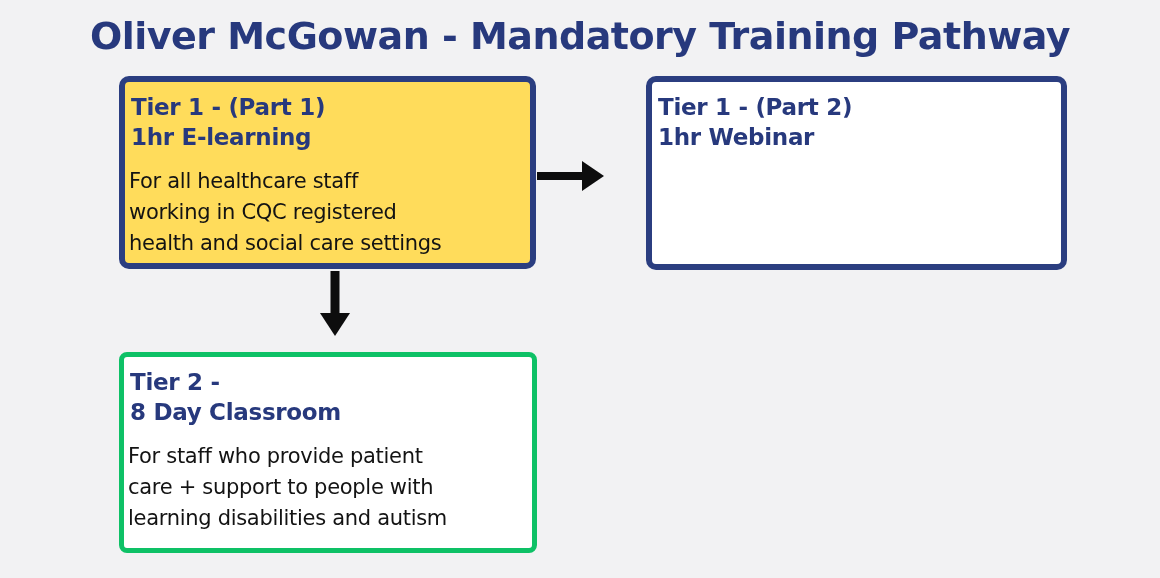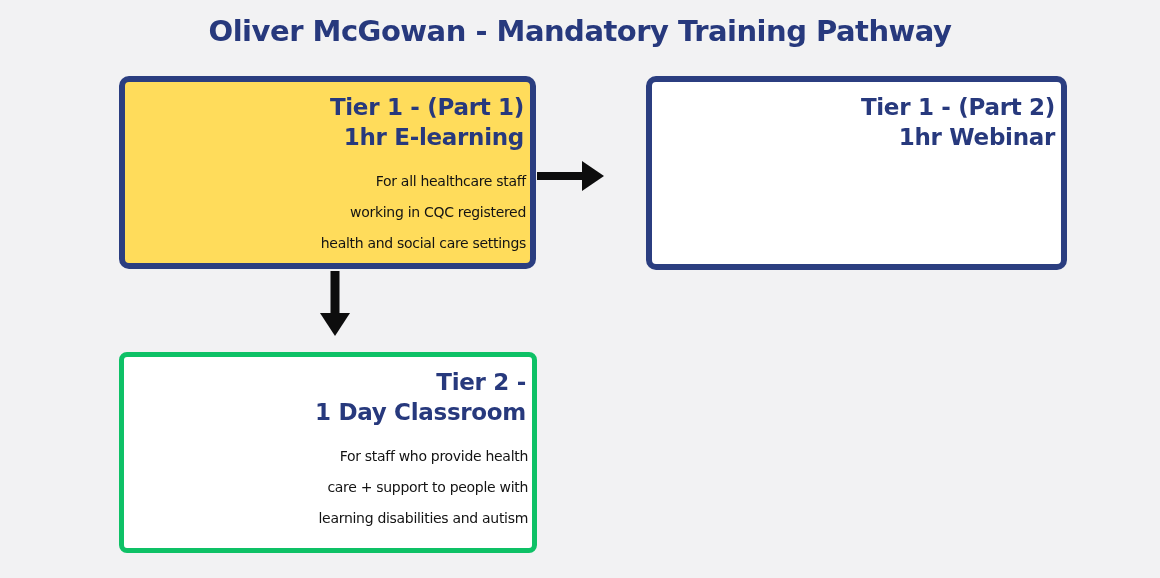--- a/index.html
+++ b/index.html
@@ -19,29 +19,29 @@
     height: 578px;
     background: #F2F2F3;
   }
   .title {
     position: absolute;
     top: 14px;
     left: 0;
     width: 100%;
     margin: 0;
     text-align: center;
-    font-size: 29px;
+    font-size: 38px;
     font-weight: bold;
     color: #27397D;
     letter-spacing: -0.5px;
   }
   .node {
     position: absolute;
     box-sizing: border-box;
-    text-align: right;
+    text-align: left;
   }
   .node-tier1-part1 {
     left: 119px;
     top: 76px;
     width: 417px;
     height: 193px;
     background: #FFDC5B;
     border: 6px solid #2B3E80;
     border-radius: 10px;
   }
@@ -67,21 +67,21 @@
     margin: 10px 6px 0 6px;
     font-size: 23px;
     font-weight: bold;
     line-height: 30px;
     color: #27397D;
     white-space: pre-line;
     letter-spacing: -0.3px;
   }
   .node-body {
     margin: 14px 4px 0 4px;
-    font-size: 14px;
+    font-size: 21px;
     line-height: 31px;
     color: #131313;
     white-space: pre-line;
     letter-spacing: -0.3px;
   }
   .arrow {
     position: absolute;
     display: block;
   }
   .arrow-right {
@@ -108,22 +108,22 @@
 health and social care settings</p>
   </section>
 
   <section class="node node-tier1-part2">
     <h2 class="node-heading">Tier 1 - (Part 2)
 1hr Webinar</h2>
   </section>
 
   <section class="node node-tier2">
     <h2 class="node-heading">Tier 2 -
-1 Day Classroom</h2>
-    <p class="node-body">For staff who provide health
+8 Day Classroom</h2>
+    <p class="node-body">For staff who provide patient
 care + support to people with
 learning disabilities and autism</p>
   </section>
 
   <svg class="arrow arrow-right" width="68" height="34" viewBox="0 0 68 34">
     <path d="M0 17 H47" stroke="#0D0D0D" stroke-width="8" fill="none"></path>
     <polygon points="45,2 45,32 67,17" fill="#0D0D0D"></polygon>
   </svg>
 
   <svg class="arrow arrow-down" width="36" height="66" viewBox="0 0 36 66">

